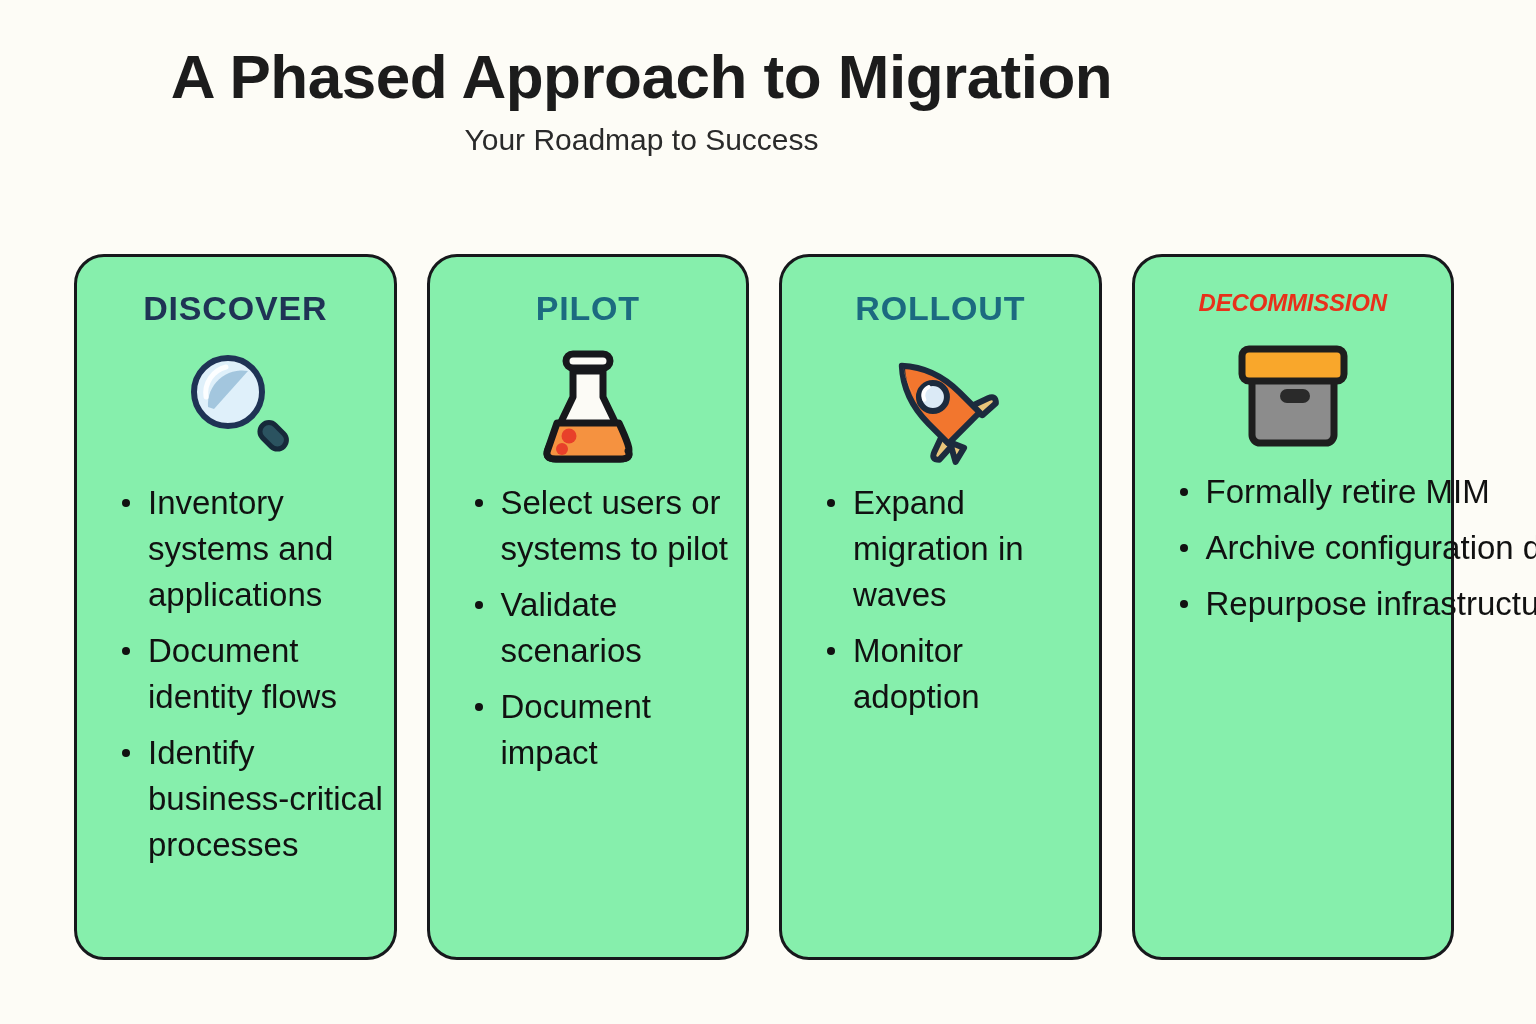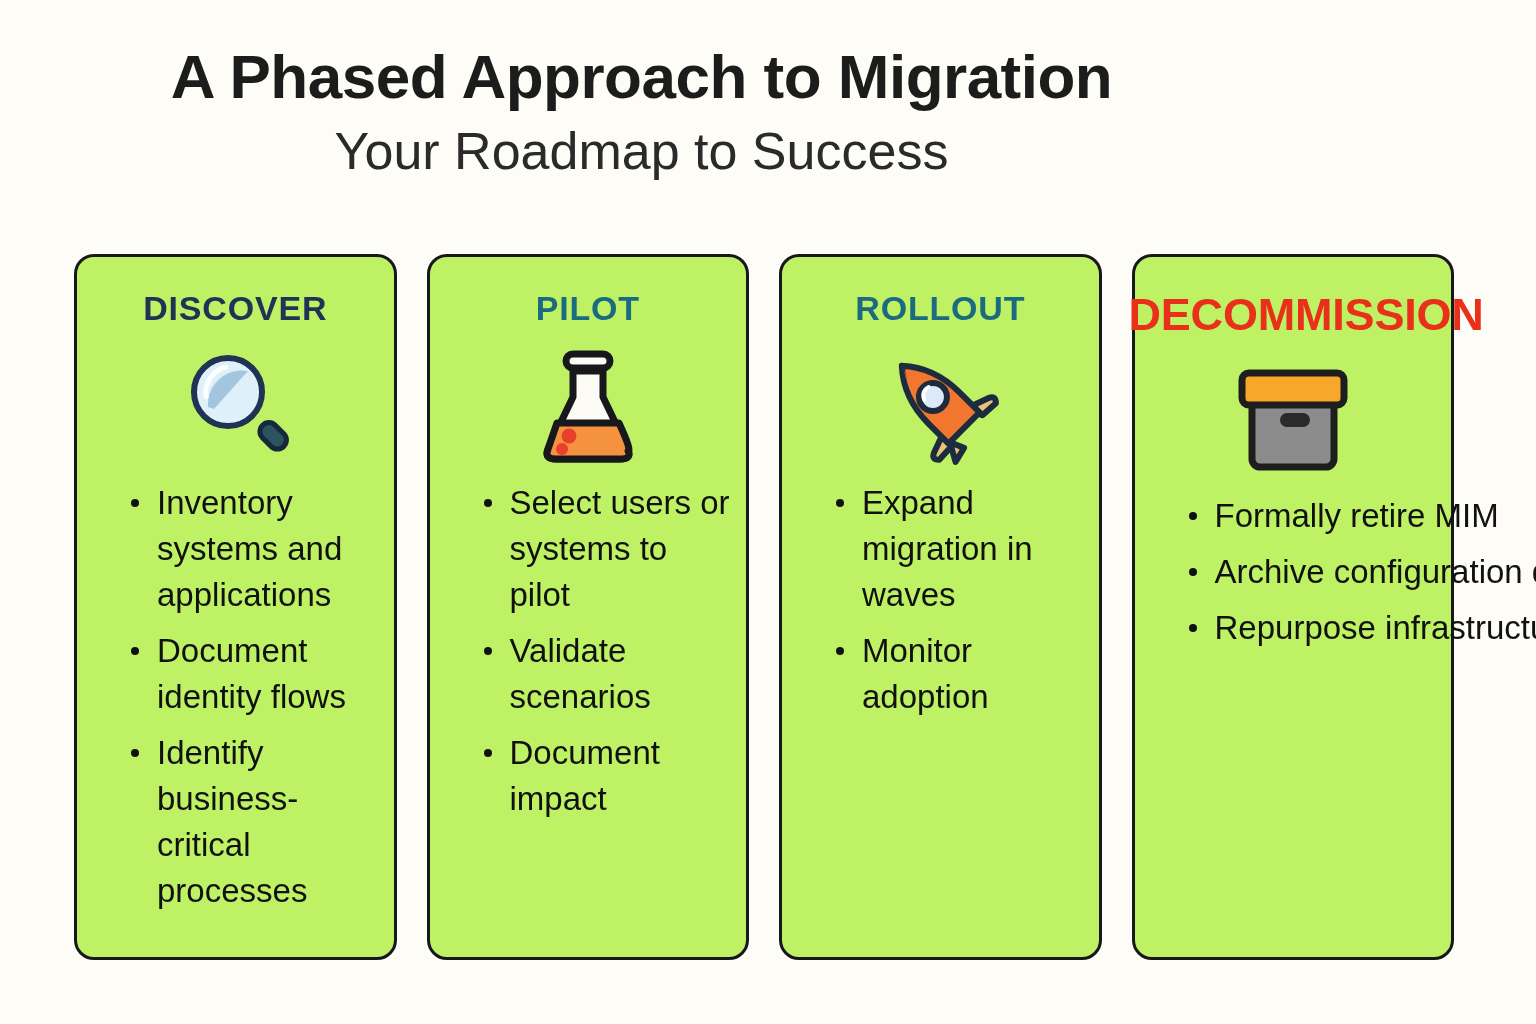--- a/index.html
+++ b/index.html
@@ -26,70 +26,70 @@
   }
   #page-title {
     font-size: 62px;
     font-weight: bold;
     color: #1c1c1c;
     letter-spacing: -0.5px;
     line-height: 1.05;
     margin: 0;
   }
   #page-subtitle {
-    font-size: 52px;
+    font-size: 30px;
     font-weight: normal;
     color: #2a2a2a;
     line-height: 1.1;
     margin: 14px 0 2px 0;
   }
 
   
   #cards {
     position: absolute;
     top: 254px;
     left: 74px;
     width: 1380px;
     height: 706px;
     display: flex;
     gap: 30px;
   }
   .phase-card {
     flex: 1 1 0;
     min-width: 0;
     border: 3px solid #17181c;
-    border-radius: 20px;
-    background: #bef264;
+    border-radius: 30px;
+    background: #86efac;
     position: relative;
     box-sizing: border-box;
   }
 
   .card-heading {
     text-align: center;
     font-size: 34px;
     font-weight: bold;
     letter-spacing: 0.8px;
     margin-top: 32px;
     white-space: nowrap;
   }
   .card-heading.navy  { color: #1f3355; }
   .card-heading.teal  { color: #1c6a80; }
-  .card-heading.red   { color: #e8301a; font-size: 45px; letter-spacing: -0.2px; }
+  .card-heading.red   { color: #e8301a; font-size: 24px; letter-spacing: -0.2px; font-style: italic; }
 
   .card-icon {
     height: 140px;
     display: flex;
     align-items: center;
     justify-content: center;
     margin-top: 6px;
   }
 
   .bullets {
     list-style: none;
-    margin: 6px 0 0 16px;
+    margin: 6px 0 0 7px;
     padding: 0 10px 0 36px;
   }
   .bullets li {
     position: relative;
     font-size: 33px;
     line-height: 46px;
     color: #111111;
     padding-left: 28px;
     margin-bottom: 10px;
   }

